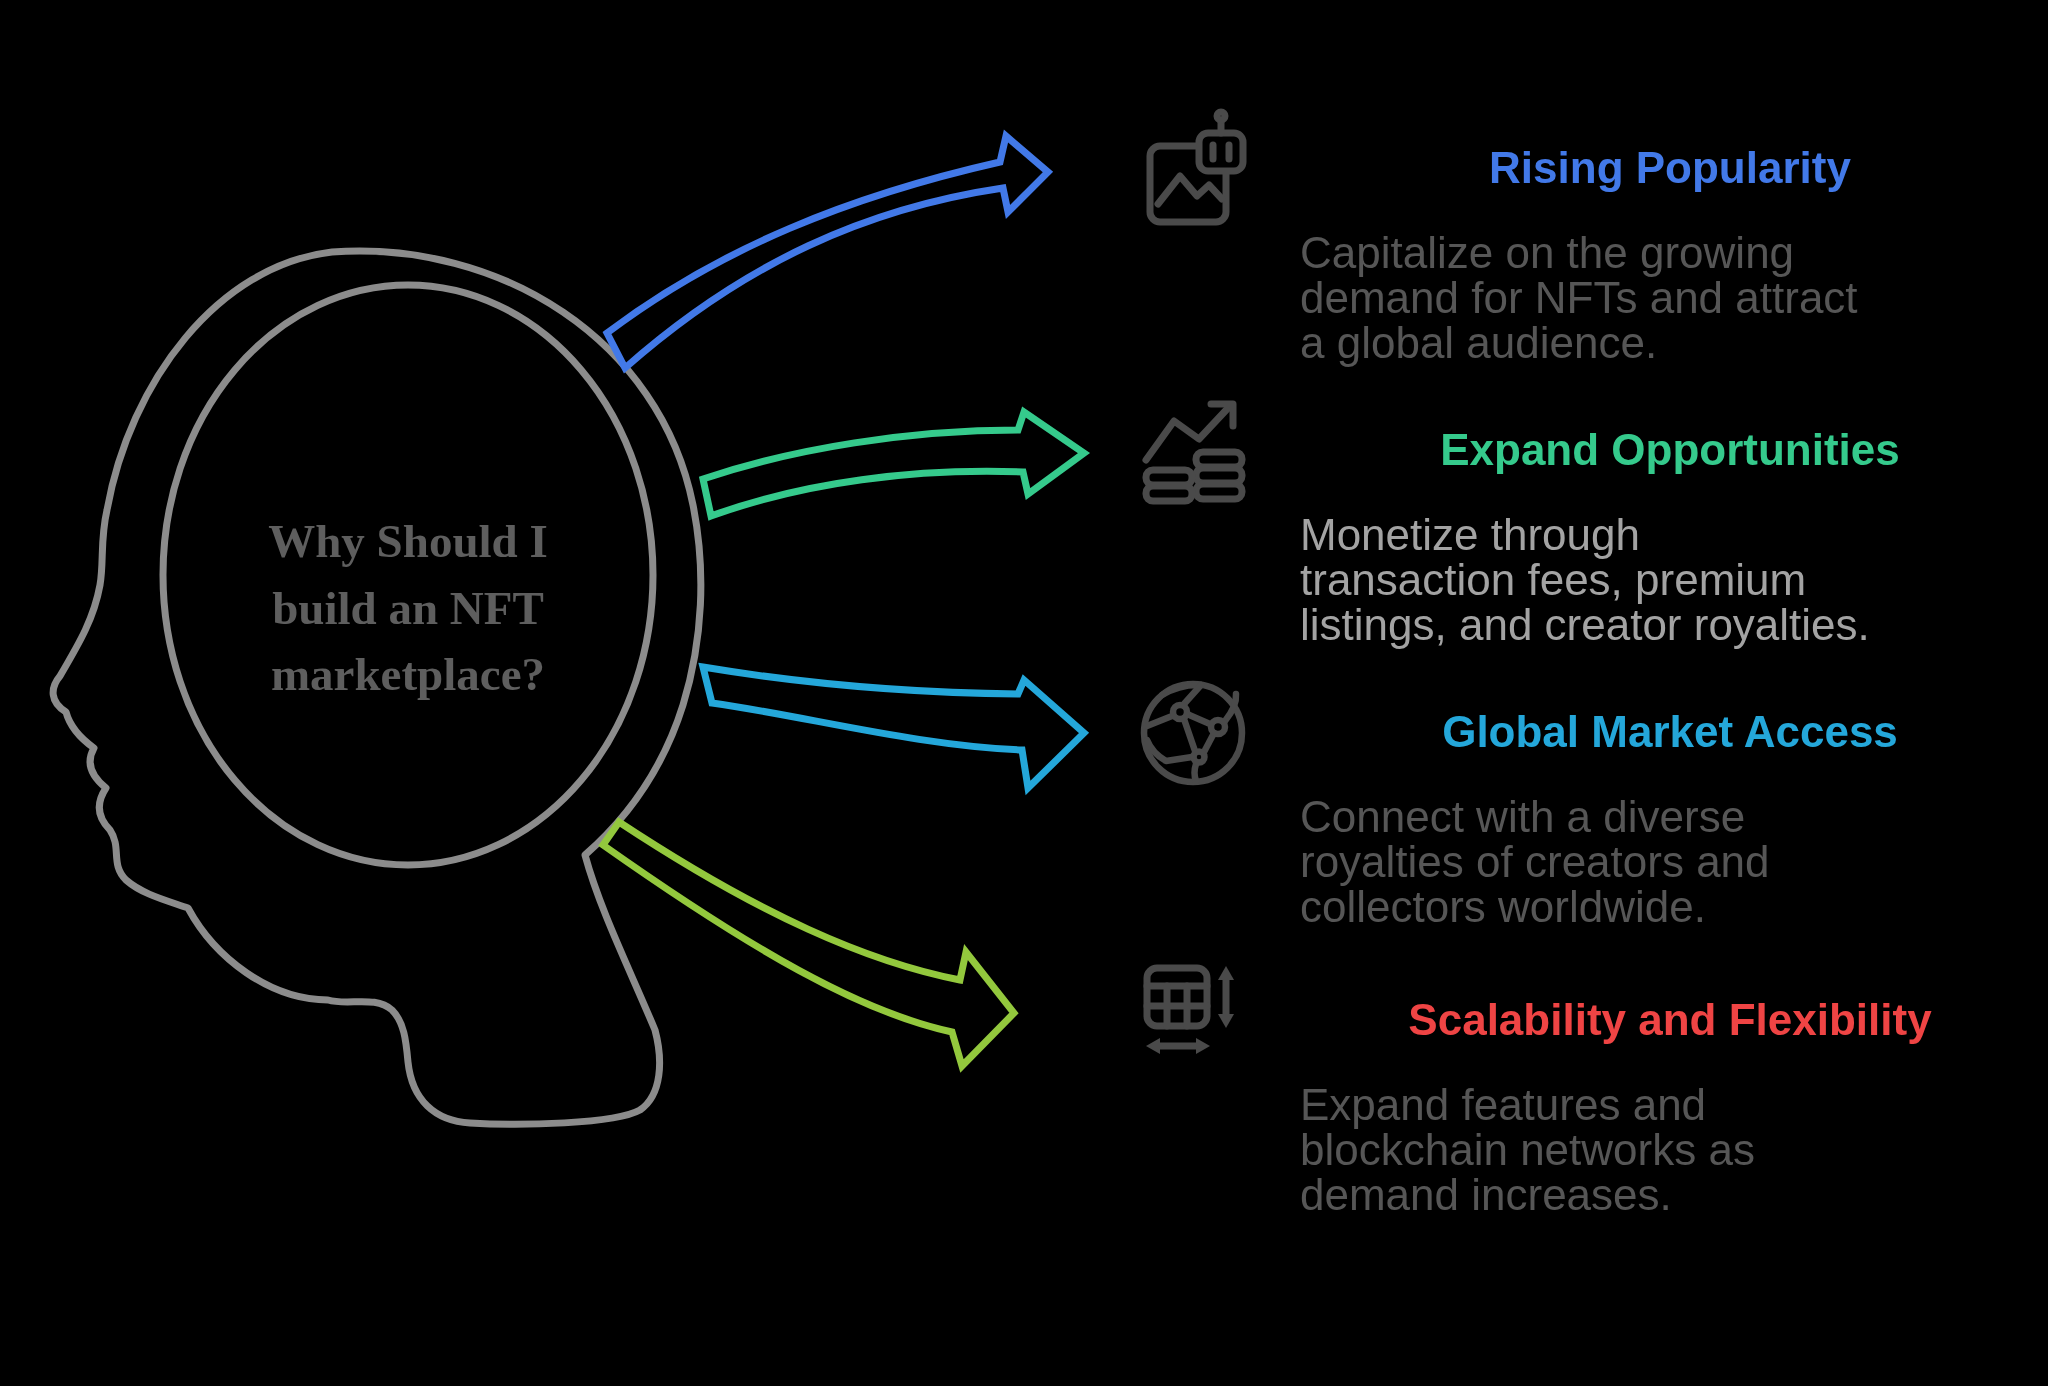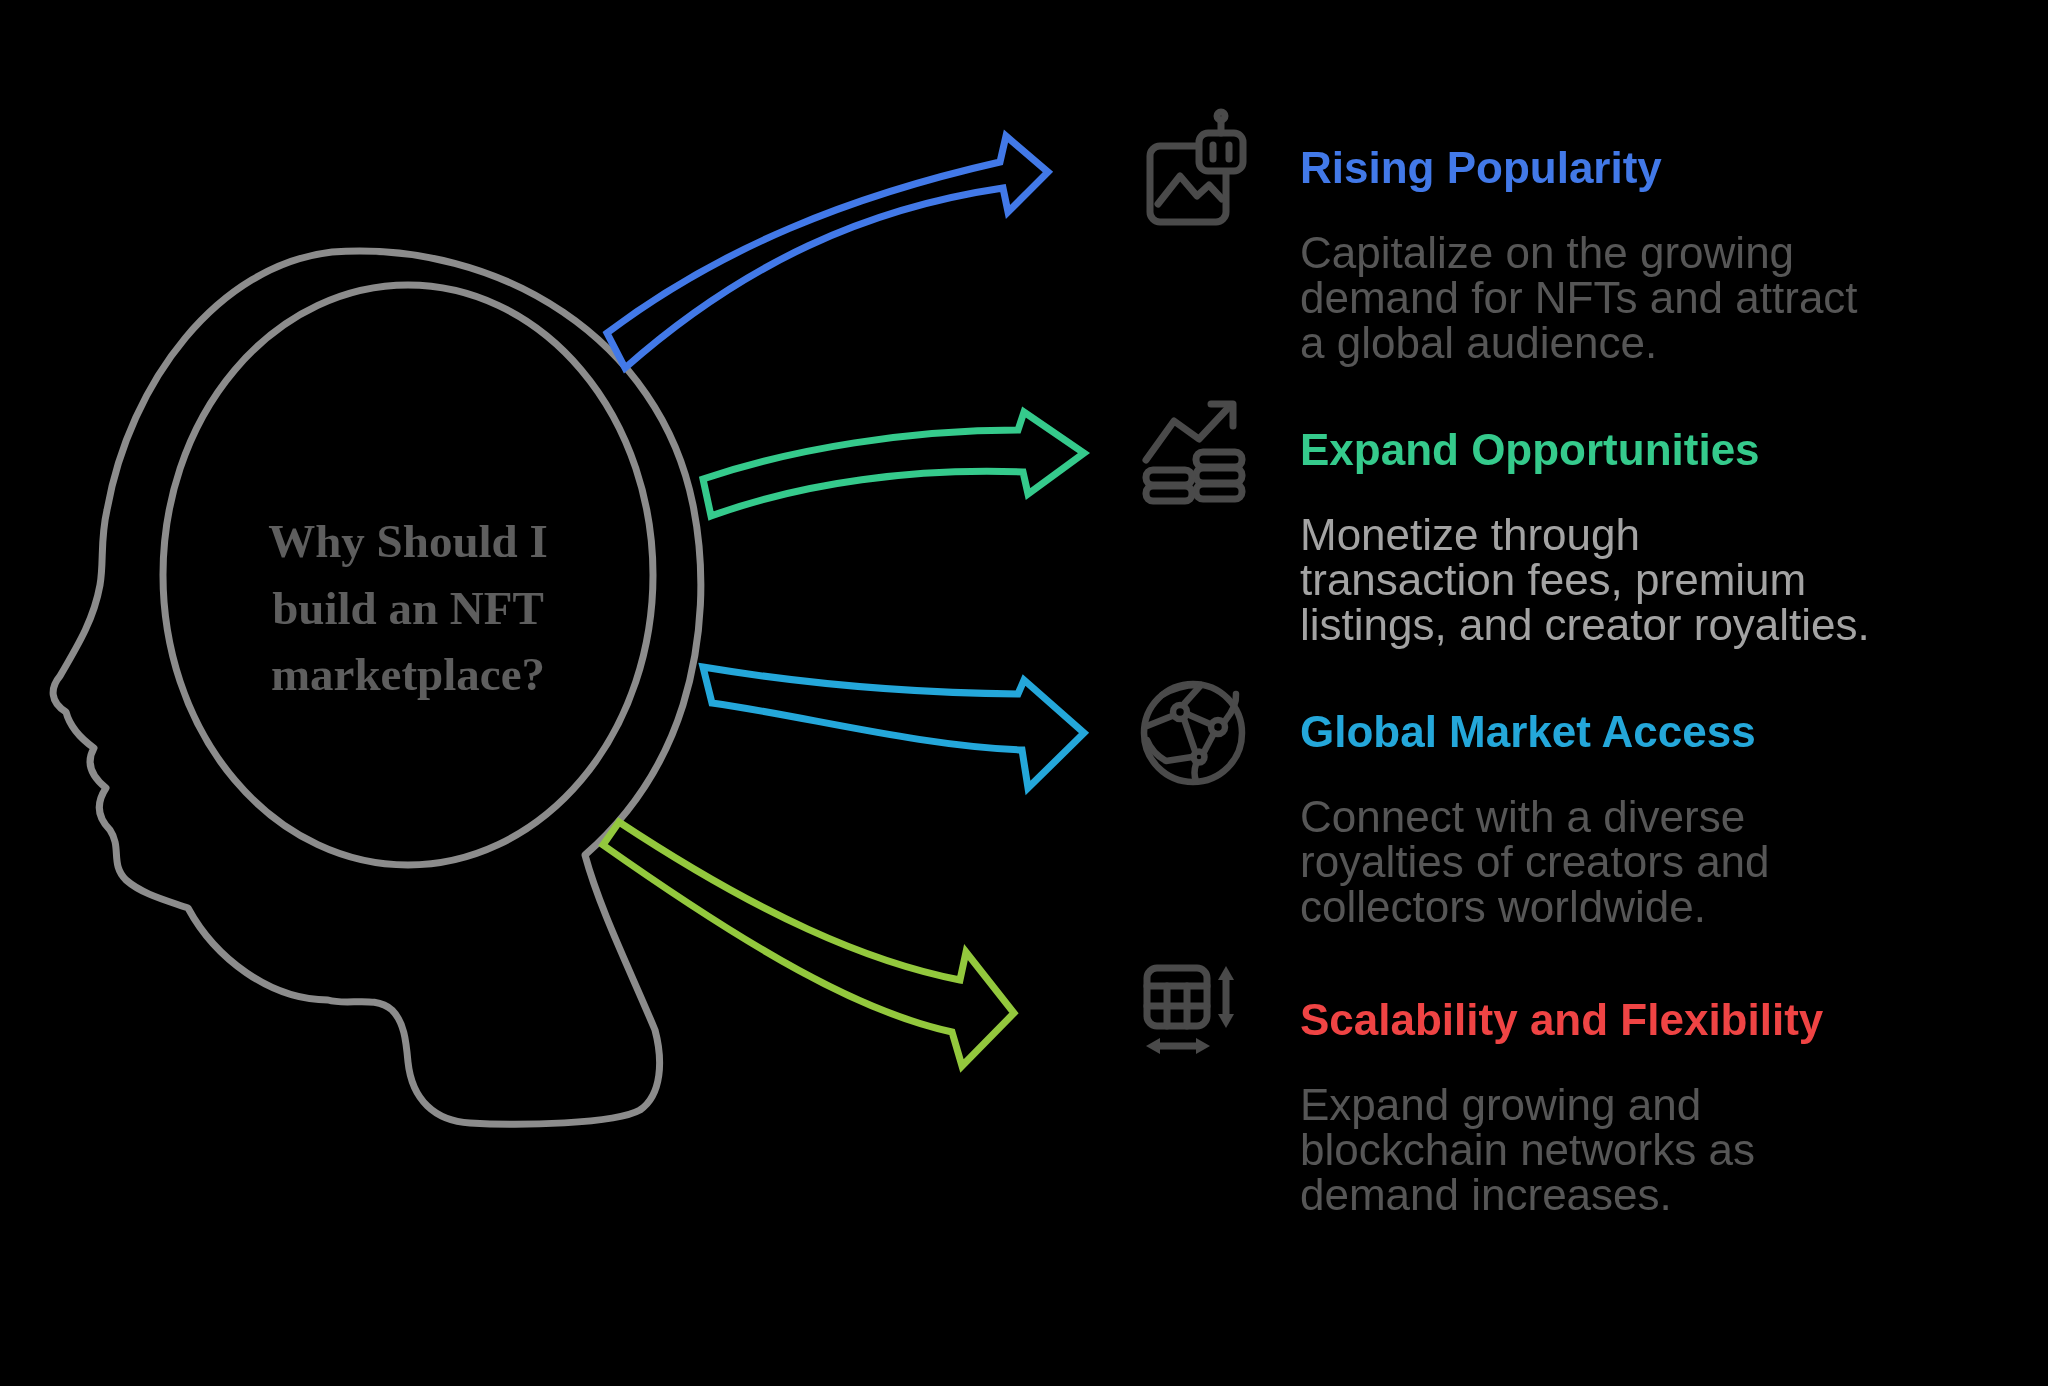--- a/index.html
+++ b/index.html
@@ -15,21 +15,21 @@
     position:absolute;
     left:150px;top:508px;width:516px;
     text-align:center;
     font-size:47px;font-weight:bold;line-height:1.42;
     white-space:pre-line;
     z-index:1;
   }
   .section{position:absolute;left:1300px;width:740px;z-index:1;}
   .section h3{
     margin:0 0 36px 0;
-    font-size:44px;font-weight:bold;line-height:52px;
+    font-size:44px;font-weight:bold;line-height:52px;text-align:center;
   }
   .section p{
     margin:0;
     font-size:44px;line-height:45px;
     white-space:pre-line;
   }
   .s1{top:142px}
   .s2{top:424px}
   .s3{top:706px}
   .s4{top:994px}
@@ -147,18 +147,18 @@
 
   <div class="section s3">
     <h3 style="color: rgb(36, 167, 218);">Global Market Access</h3>
     <p style="color: rgb(86, 86, 86);">Connect with a diverse
 royalties of creators and
 collectors worldwide.</p>
   </div>
 
   <div class="section s4">
     <h3 style="color: #ef4444;">Scalability and Flexibility</h3>
-    <p style="color: rgb(86, 86, 86);">Expand growing and
+    <p style="color: rgb(86, 86, 86);">Expand features and
 blockchain networks as
 demand increases.</p>
   </div>
 
 </div>
 
 </body></html>

